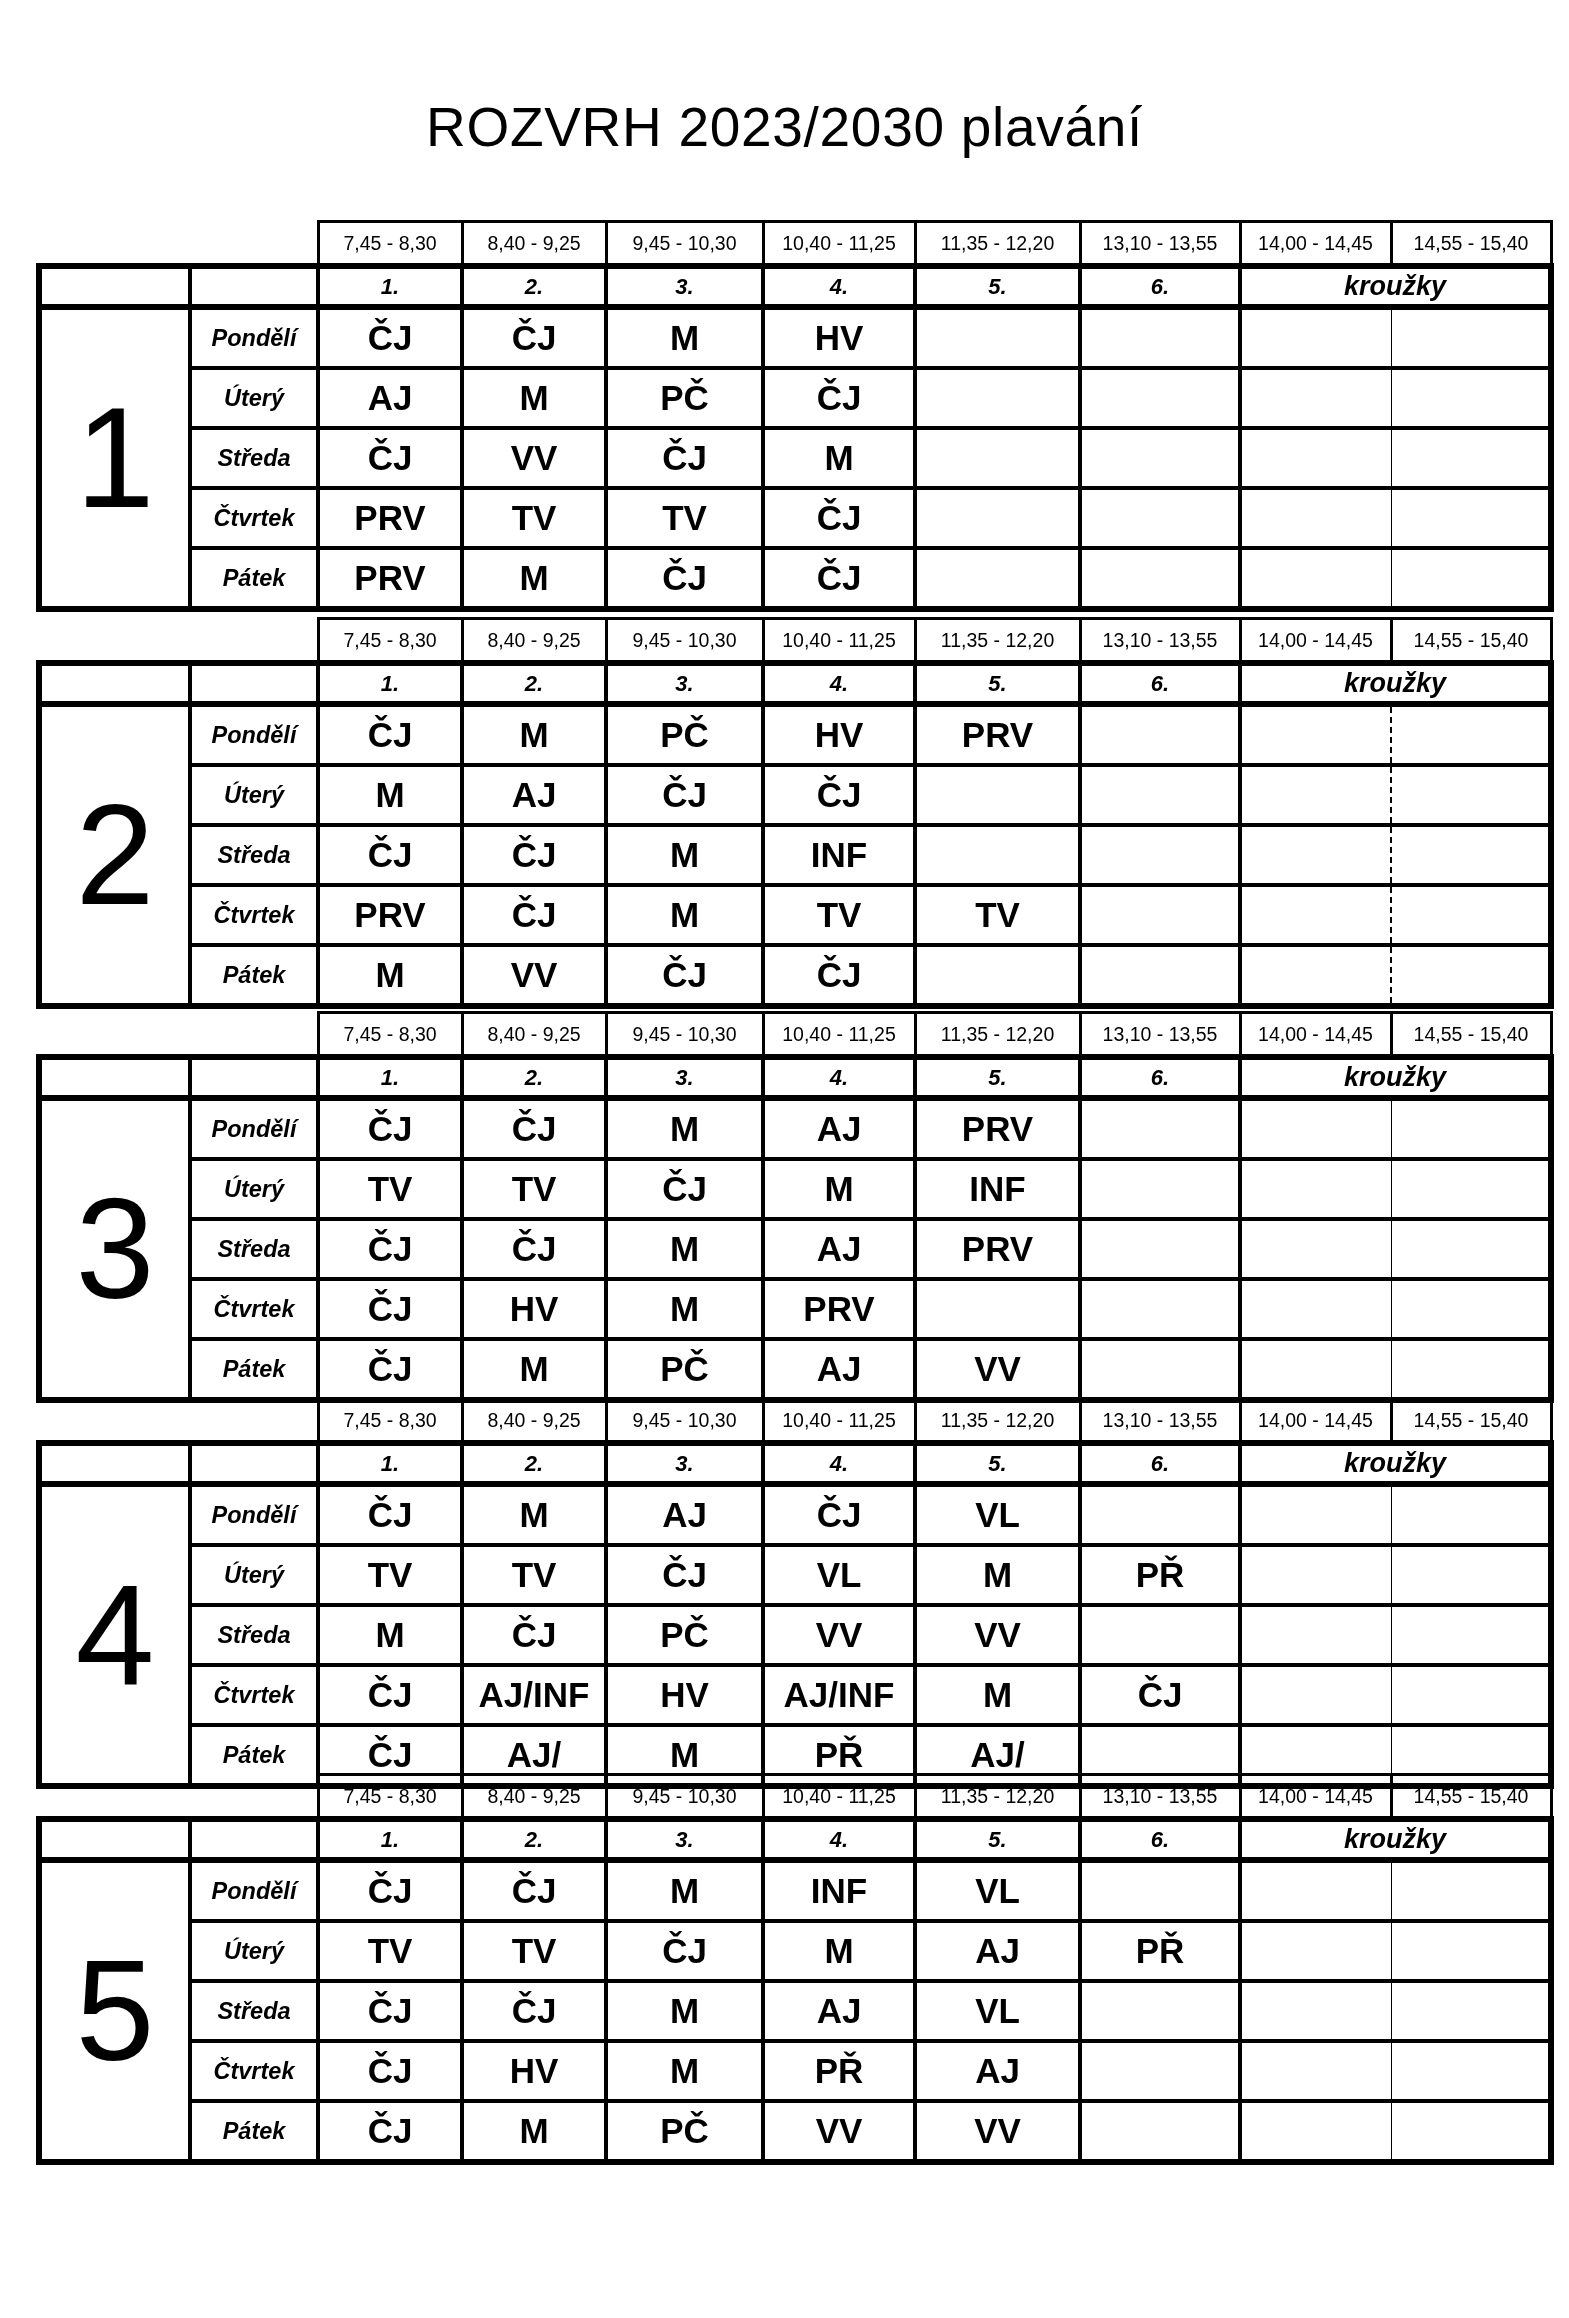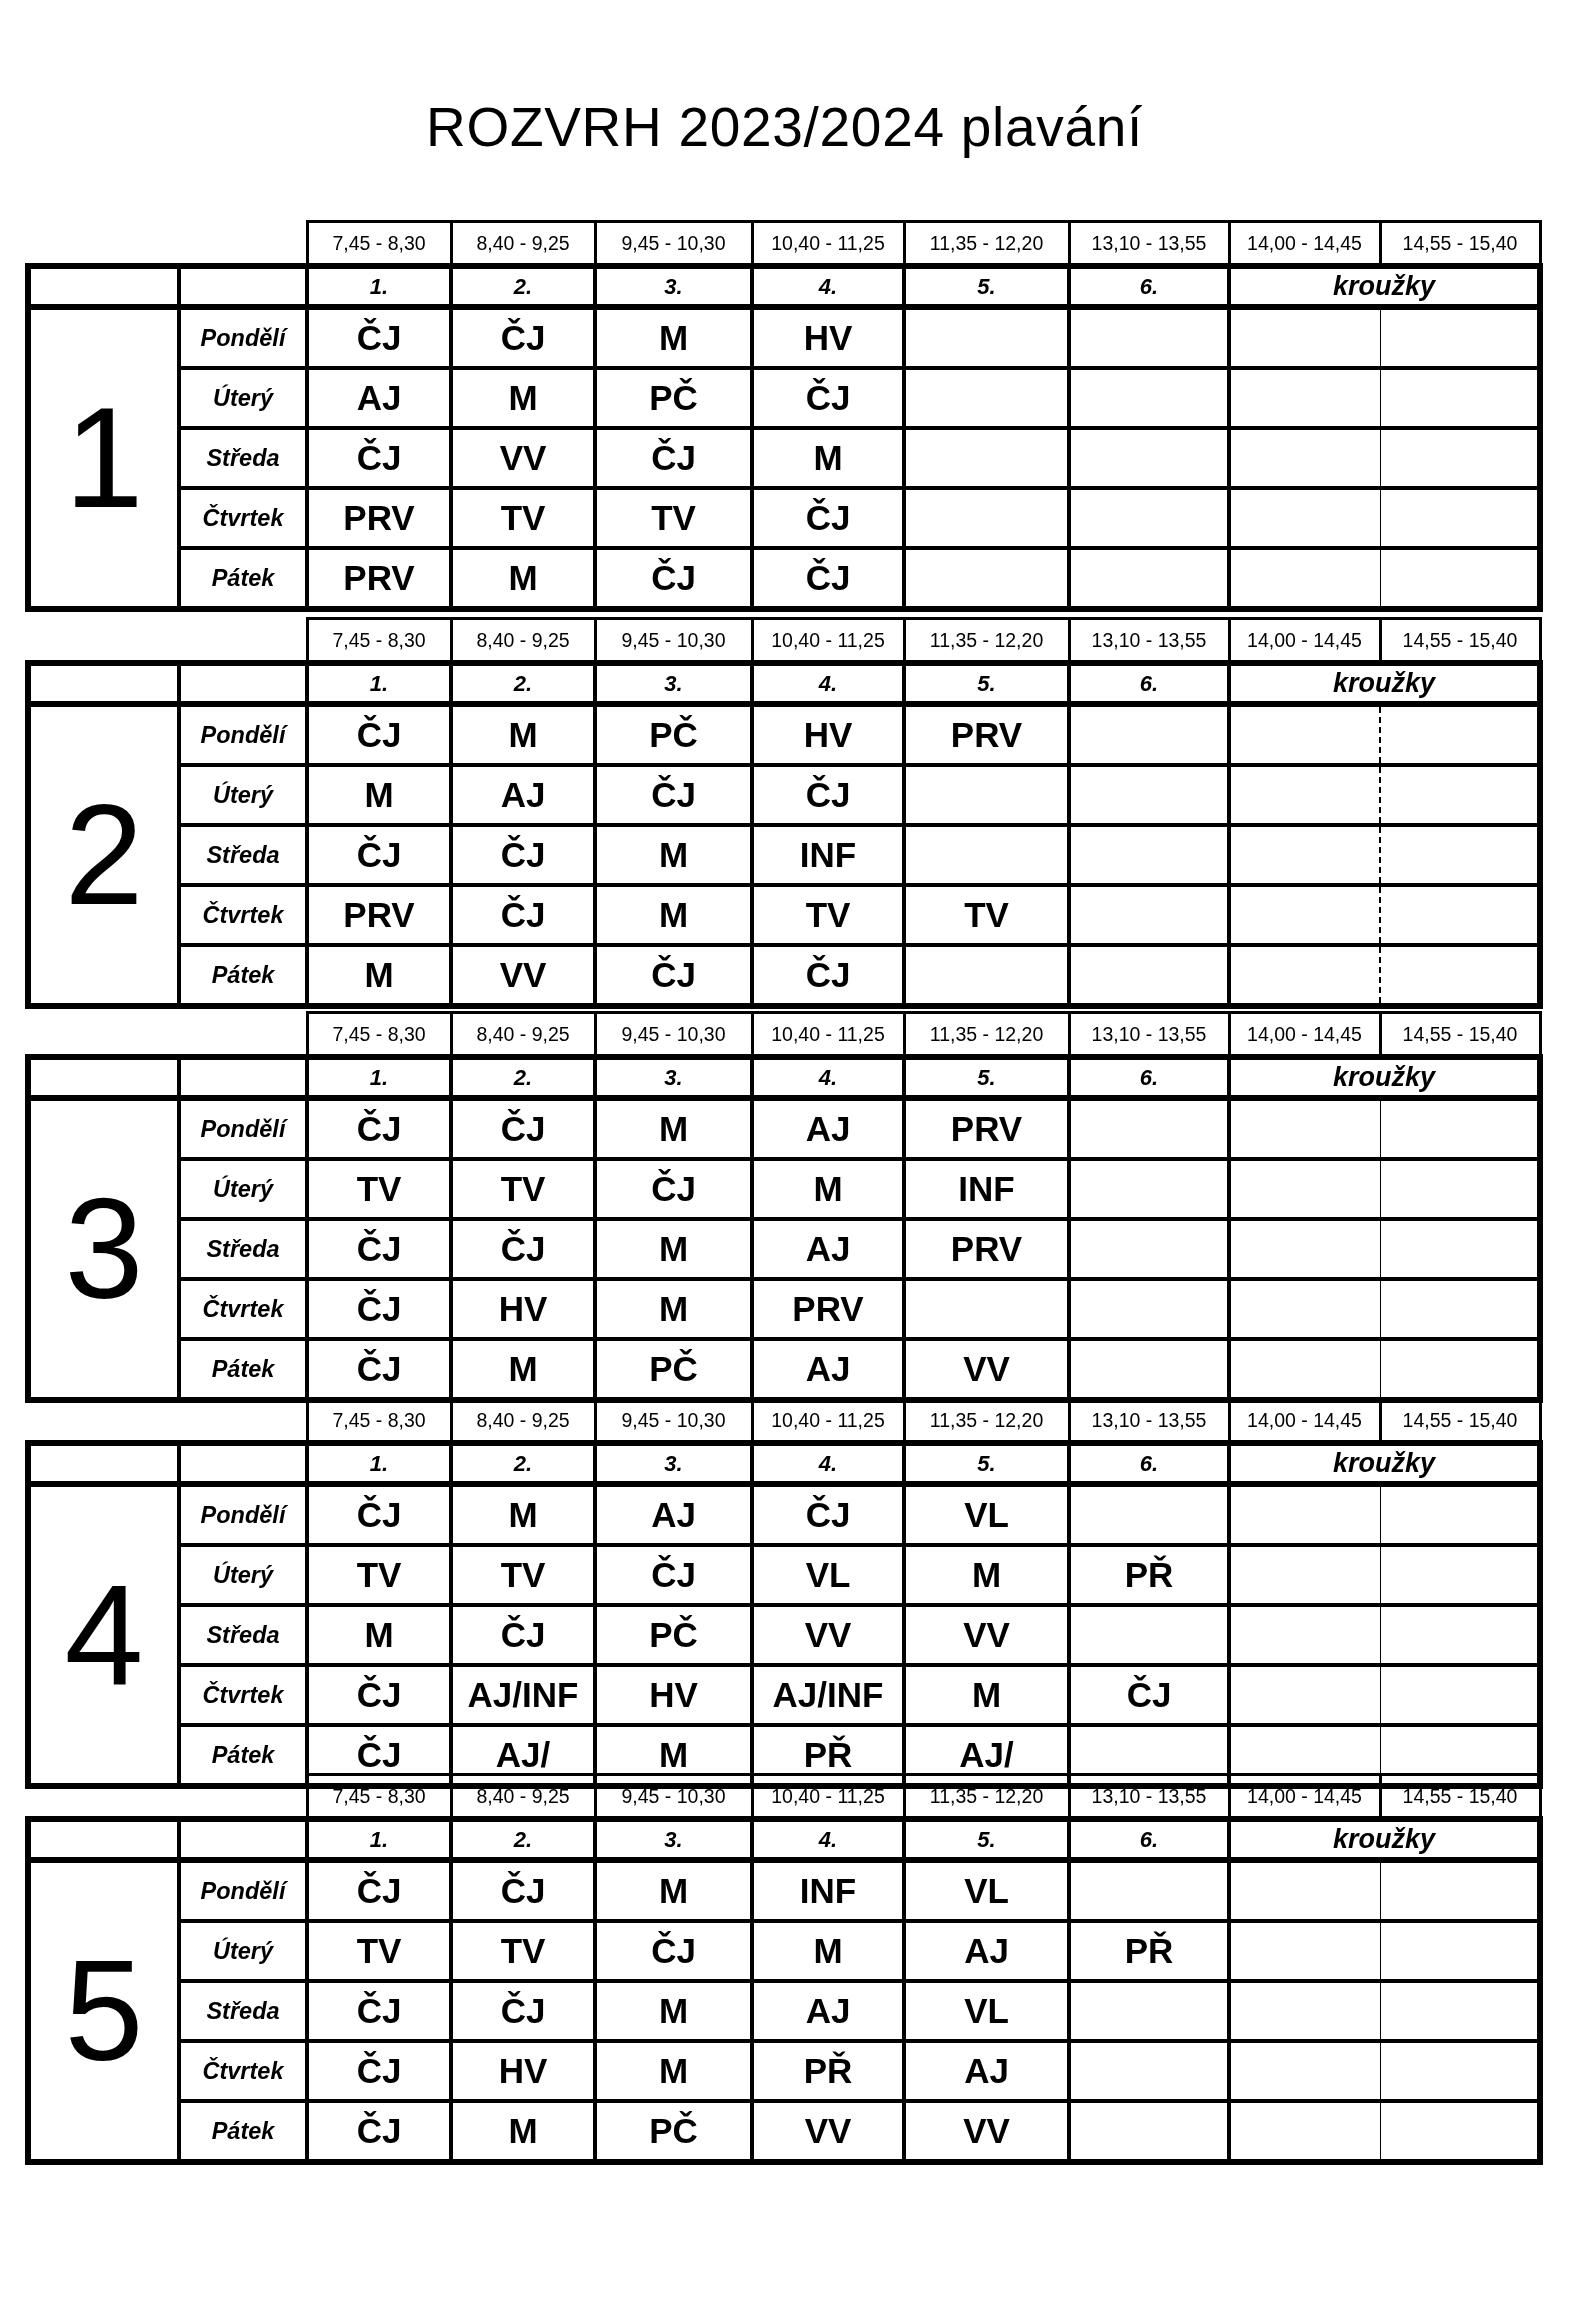--- a/index.html
+++ b/index.html
@@ -23,21 +23,21 @@
     width: 1569px;
     margin: 0;
     text-align: center;
     font-size: 55px;
     font-weight: 400;
     letter-spacing: 0.7px;
     white-space: nowrap;
   }
   table.sched {
     position: absolute;
-    left: 25px;
+    left: 36px;
     border-collapse: collapse;
     table-layout: fixed;
     width: 1514px;
   }
   table.sched td {
     padding: 0;
     overflow: hidden;
     text-align: center;
     vertical-align: middle;
   }
@@ -92,21 +92,21 @@
   td.lastcol { border-right: 6.7px solid #000; }
   td.k1 { border-right: 1.3px solid #000; }
   td.k2 { border-left: 1.3px solid #000; }
   td.k1.dashed { border-right: 2px dashed #000; }
   td.k2.dashed { border-left: 2px dashed #000; }
 </style>
 </head>
 <body>
 
 <div id="page">
-  <h1 id="doc-title">ROZVRH 2023/2024 plavání</h1>
+  <h1 id="doc-title">ROZVRH 2023/2030 plavání</h1>
   <div id="tables">
       <table class="sched" style="top: 220px;">
         <colgroup>
           <col style="width: 151px;">
           <col style="width: 128px;">
           <col style="width: 144px;">
           <col style="width: 144px;">
           <col style="width: 157px;">
           <col style="width: 152px;">
           <col style="width: 165px;">

